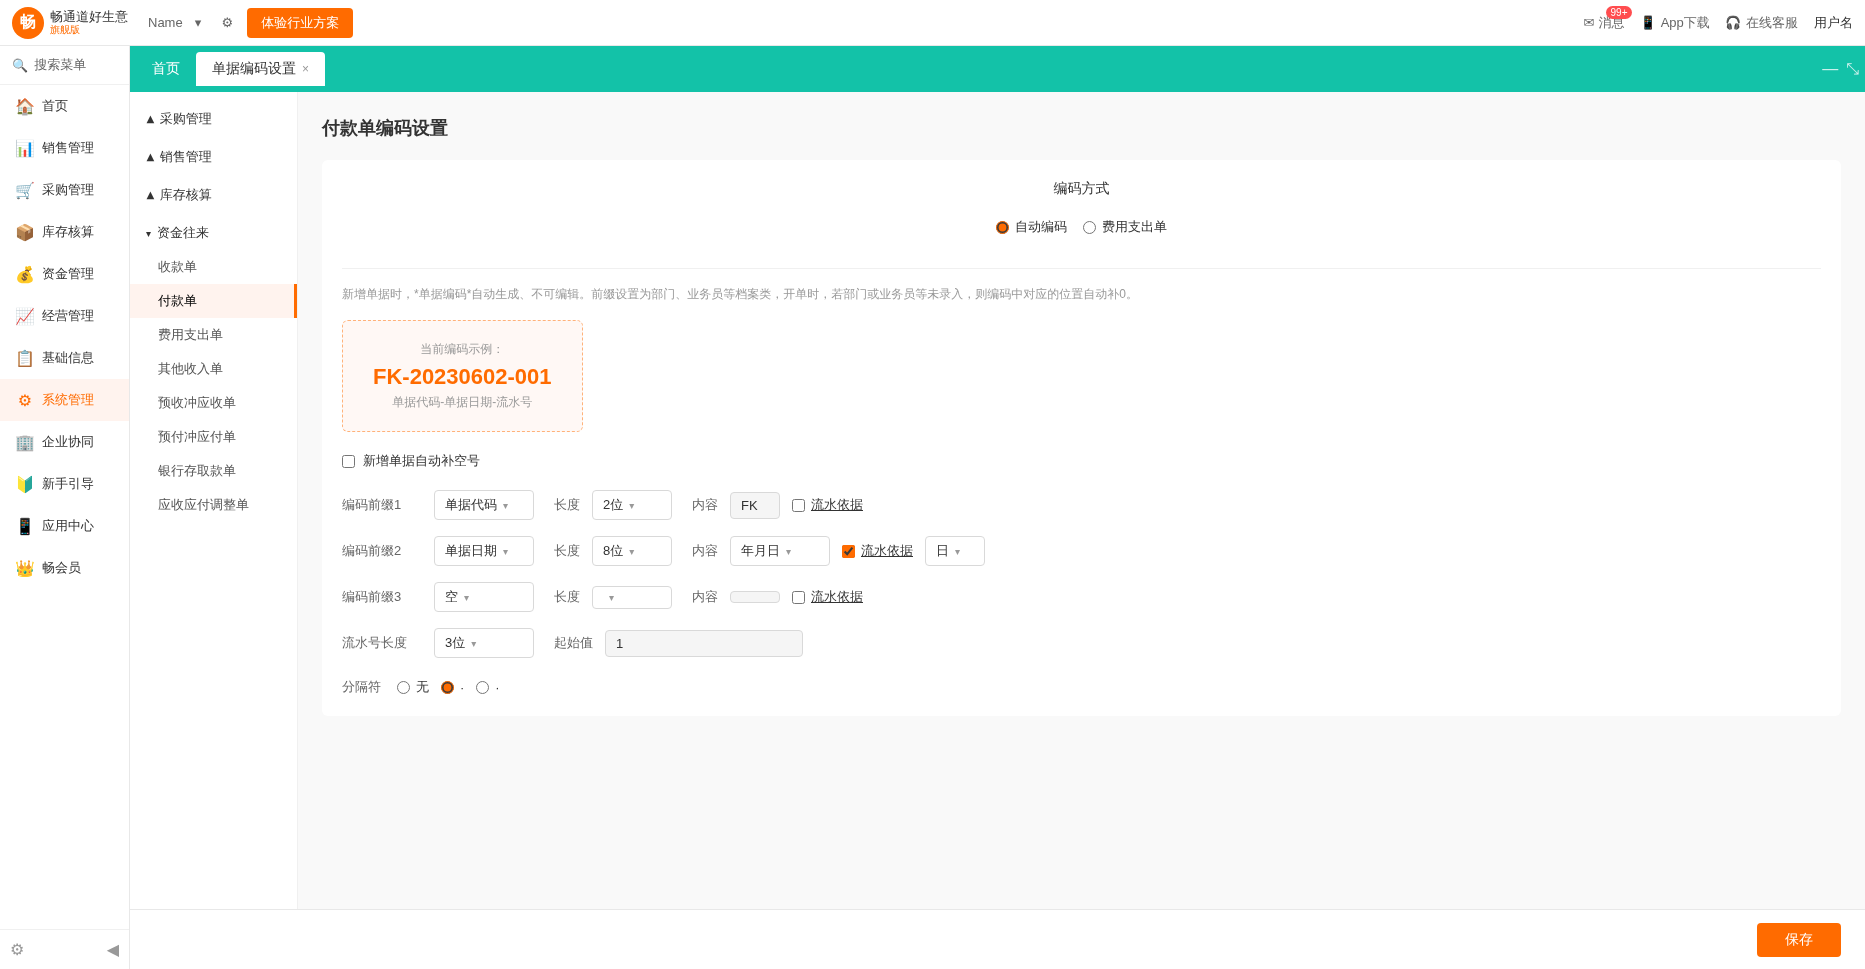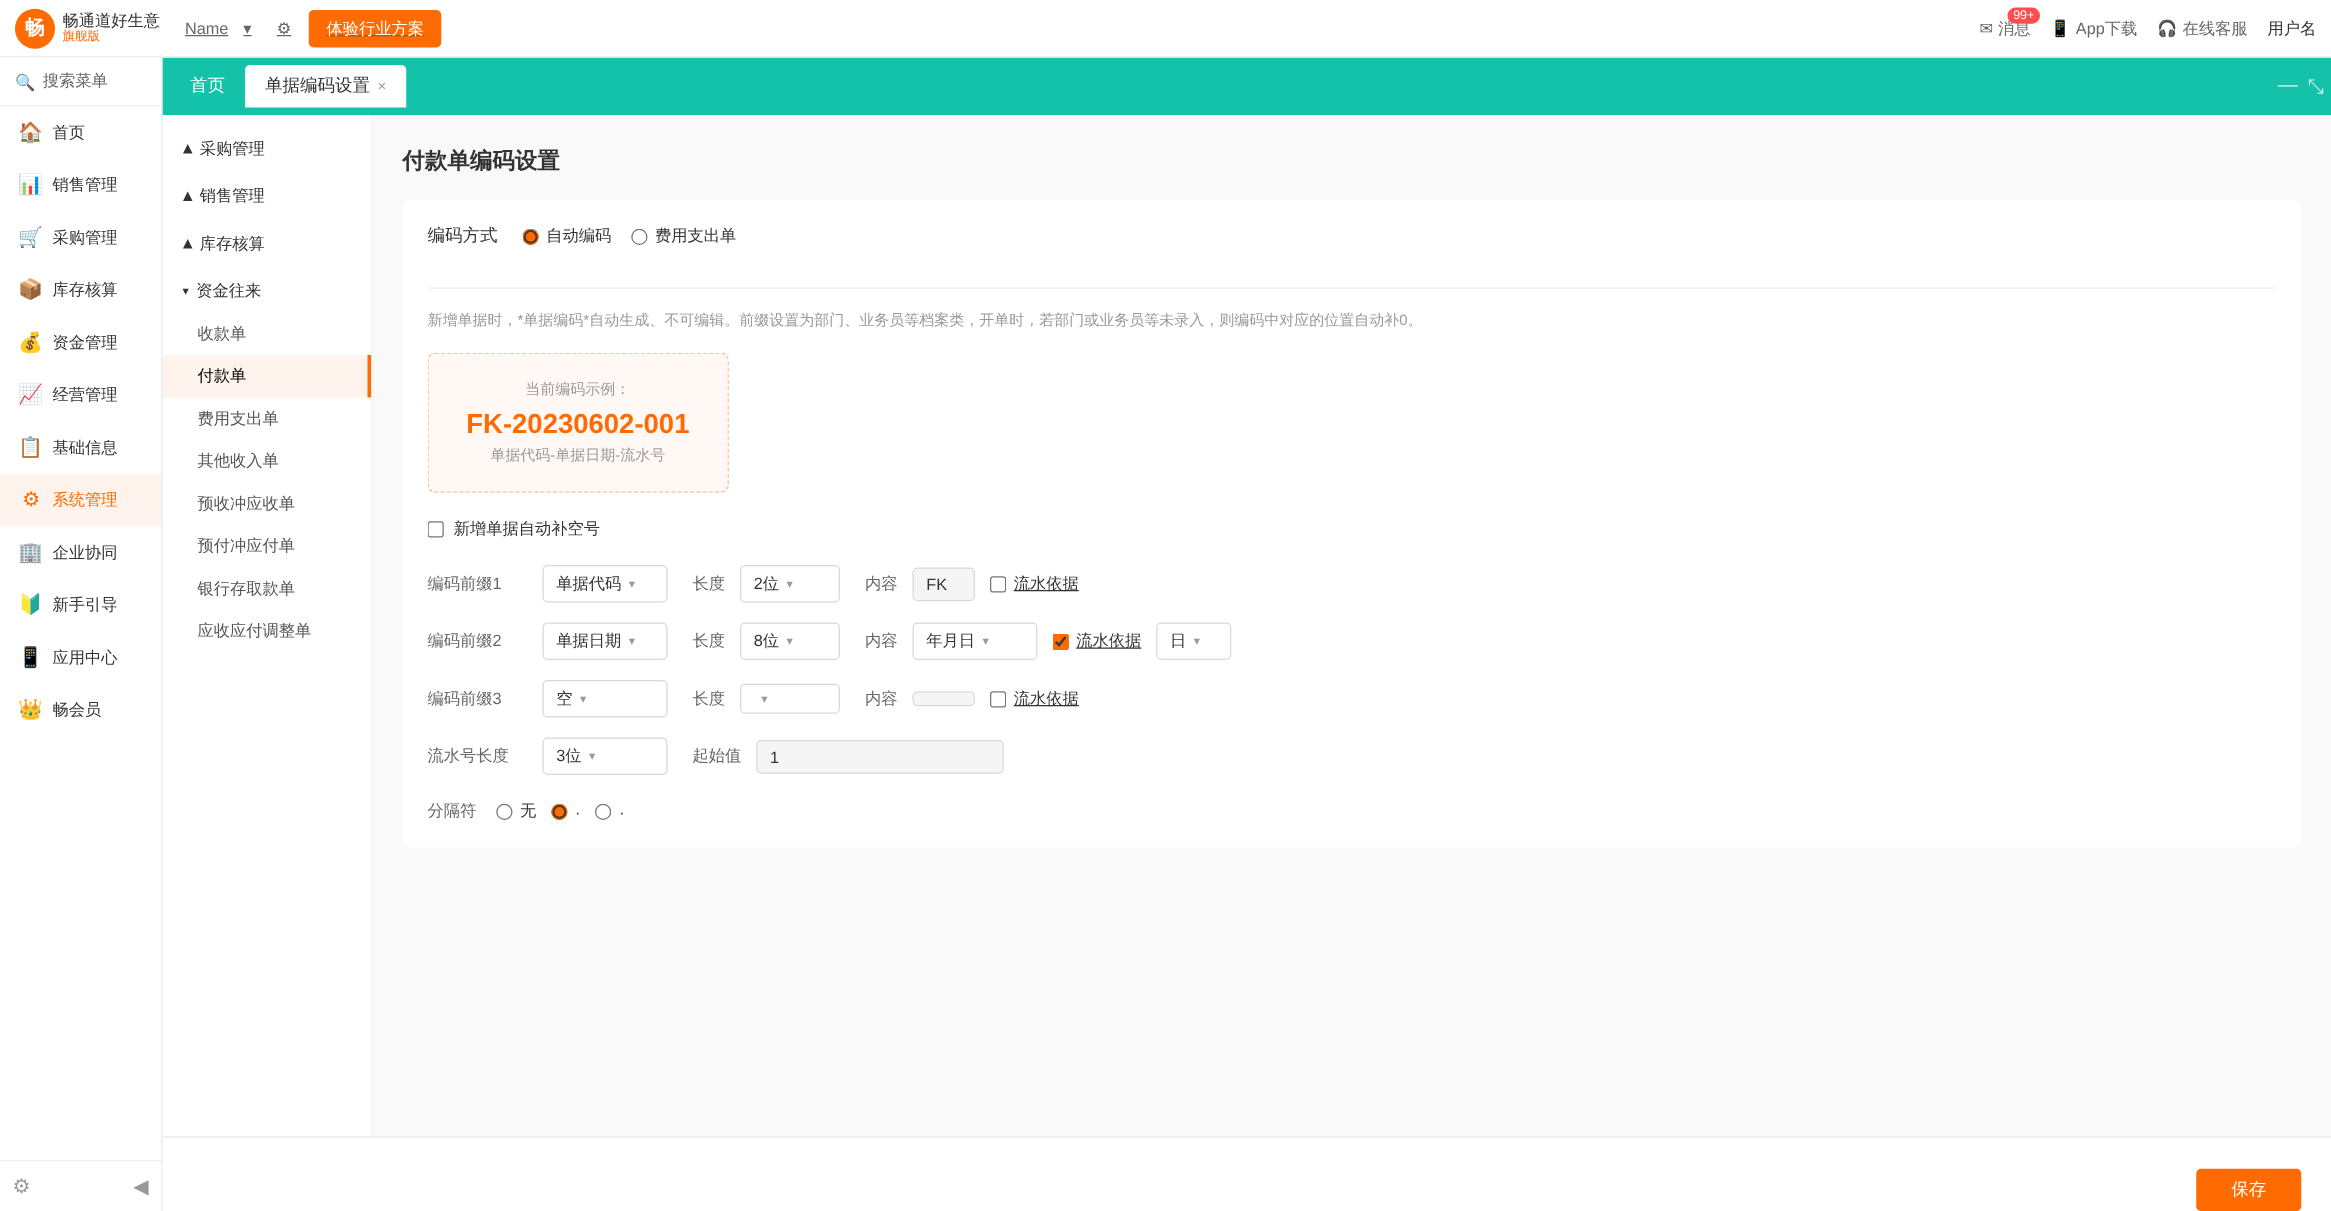--- a/index.html
+++ b/index.html
@@ -14,21 +14,21 @@
       justify-content: space-between;
       padding: 0 12px;
       border-bottom: 1px solid #e8e8e8;
       flex-shrink: 0;
     }
     .topbar-left { display: flex; align-items: center; gap: 10px; }
     .topbar-logo { display: flex; align-items: center; gap: 6px; }
     .logo-icon { width: 32px; height: 32px; background: #ff6b00; border-radius: 50%; display: flex; align-items: center; justify-content: center; color: white; font-size: 16px; font-weight: bold; }
     .logo-text { font-size: 13px; color: #333; line-height: 1.2; }
     .logo-sub { font-size: 10px; color: #ff6b00; }
-    .breadcrumb-area { display: flex; align-items: center; gap: 6px; font-size: 13px; color: #666; margin-left: 10px; text-decoration: underline; }
+    .breadcrumb-area { display: flex; align-items: center; gap: 6px; font-size: 13px; color: #666; margin-left: 10px; }
     .dropdown-btn { display: flex; align-items: center; gap: 4px; cursor: pointer; padding: 2px 6px; border-radius: 3px; }
     .settings-btn { width: 28px; height: 28px; display: flex; align-items: center; justify-content: center; cursor: pointer; color: #666; }
     .industry-btn { background: #ff6b00; color: white; border: none; border-radius: 4px; padding: 6px 14px; font-size: 13px; cursor: pointer; }
     .topbar-right { display: flex; align-items: center; gap: 16px; font-size: 13px; color: #666; }
     .msg-item { display: flex; align-items: center; gap: 4px; cursor: pointer; position: relative; }
     .badge { background: #ff4d4f; color: white; font-size: 10px; border-radius: 8px; padding: 1px 5px; position: absolute; top: -8px; right: -8px; }
     .user-name { color: #333; font-size: 13px; }
 
     
     .main-layout { display: flex; flex: 1; overflow: hidden; }
@@ -65,21 +65,21 @@
     .chevron { font-size: 10px; transition: transform 0.2s; }
     .chevron.down { transform: rotate(0deg); }
     .chevron.right { transform: rotate(-90deg); }
 
     
     .main-page { flex: 1; overflow-y: auto; padding: 24px; background: #f9f9f9; }
     .page-title { font-size: 18px; font-weight: bold; color: #333; margin-bottom: 20px; }
 
     
     .section-card { background: #fff; border-radius: 6px; padding: 20px; }
-    .encoding-method { display: flex; align-items: center; gap: 20px; margin-bottom: 16px; padding-bottom: 32px; border-bottom: 1px solid #f0f0f0; }
+    .encoding-method { display: flex; align-items: center; gap: 20px; margin-bottom: 16px; padding-bottom: 32px; border-bottom: 1px solid #f0f0f0; flex-direction: column; }
     .method-label { font-size: 14px; color: #333; font-weight: 500; }
     .radio-group { display: flex; align-items: flex-end; gap: 16px; }
     .radio-item { display: flex; align-items: center; gap: 6px; cursor: pointer; font-size: 13px; color: #333; }
     .radio-input { accent-color: #ff6b00; }
 
     .info-text { font-size: 12px; color: #999; margin-bottom: 16px; line-height: 1.6; }
 
     
     .preview-box { background: #fff8f5; border: 1px dashed #ffb27a; border-radius: 6px; padding: 20px 30px; display: inline-block; text-align: center; margin-bottom: 20px; }
     .preview-label { font-size: 12px; color: #999; margin-bottom: 6px; }
@@ -104,21 +104,21 @@
     
     .serial-row { display: flex; align-items: center; gap: 12px; margin-bottom: 20px; }
 
     
     .separator-row { display: flex; align-items: center; gap: 16px; }
     .sep-label { font-size: 13px; color: #666; }
     .sep-options { display: flex; align-items: center; gap: 12px; }
     .sep-option { display: flex; align-items: center; gap: 6px; font-size: 13px; color: #333; cursor: pointer; }
 
     
-    .bottom-bar { height: 60px; background: #fff; border-top: 1px solid #e8e8e8; display: flex; align-items: flex-end; justify-content: flex-end; padding: 0 24px; flex-shrink: 0; }
+    .bottom-bar { height: 60px; background: #fff; border-top: 1px solid #e8e8e8; display: flex; align-items: center; justify-content: flex-end; padding: 0 24px; flex-shrink: 0; }
     .save-btn { background: #ff6b00; color: white; border: none; border-radius: 4px; padding: 8px 28px; font-size: 14px; cursor: pointer; }
 
     .length-select { min-width: 80px; text-align: center; }
     .gap-label { margin-left: 8px; }
   </style>
 </head>
 <body>
 
 <div class="topbar">
   <div class="topbar-left">

